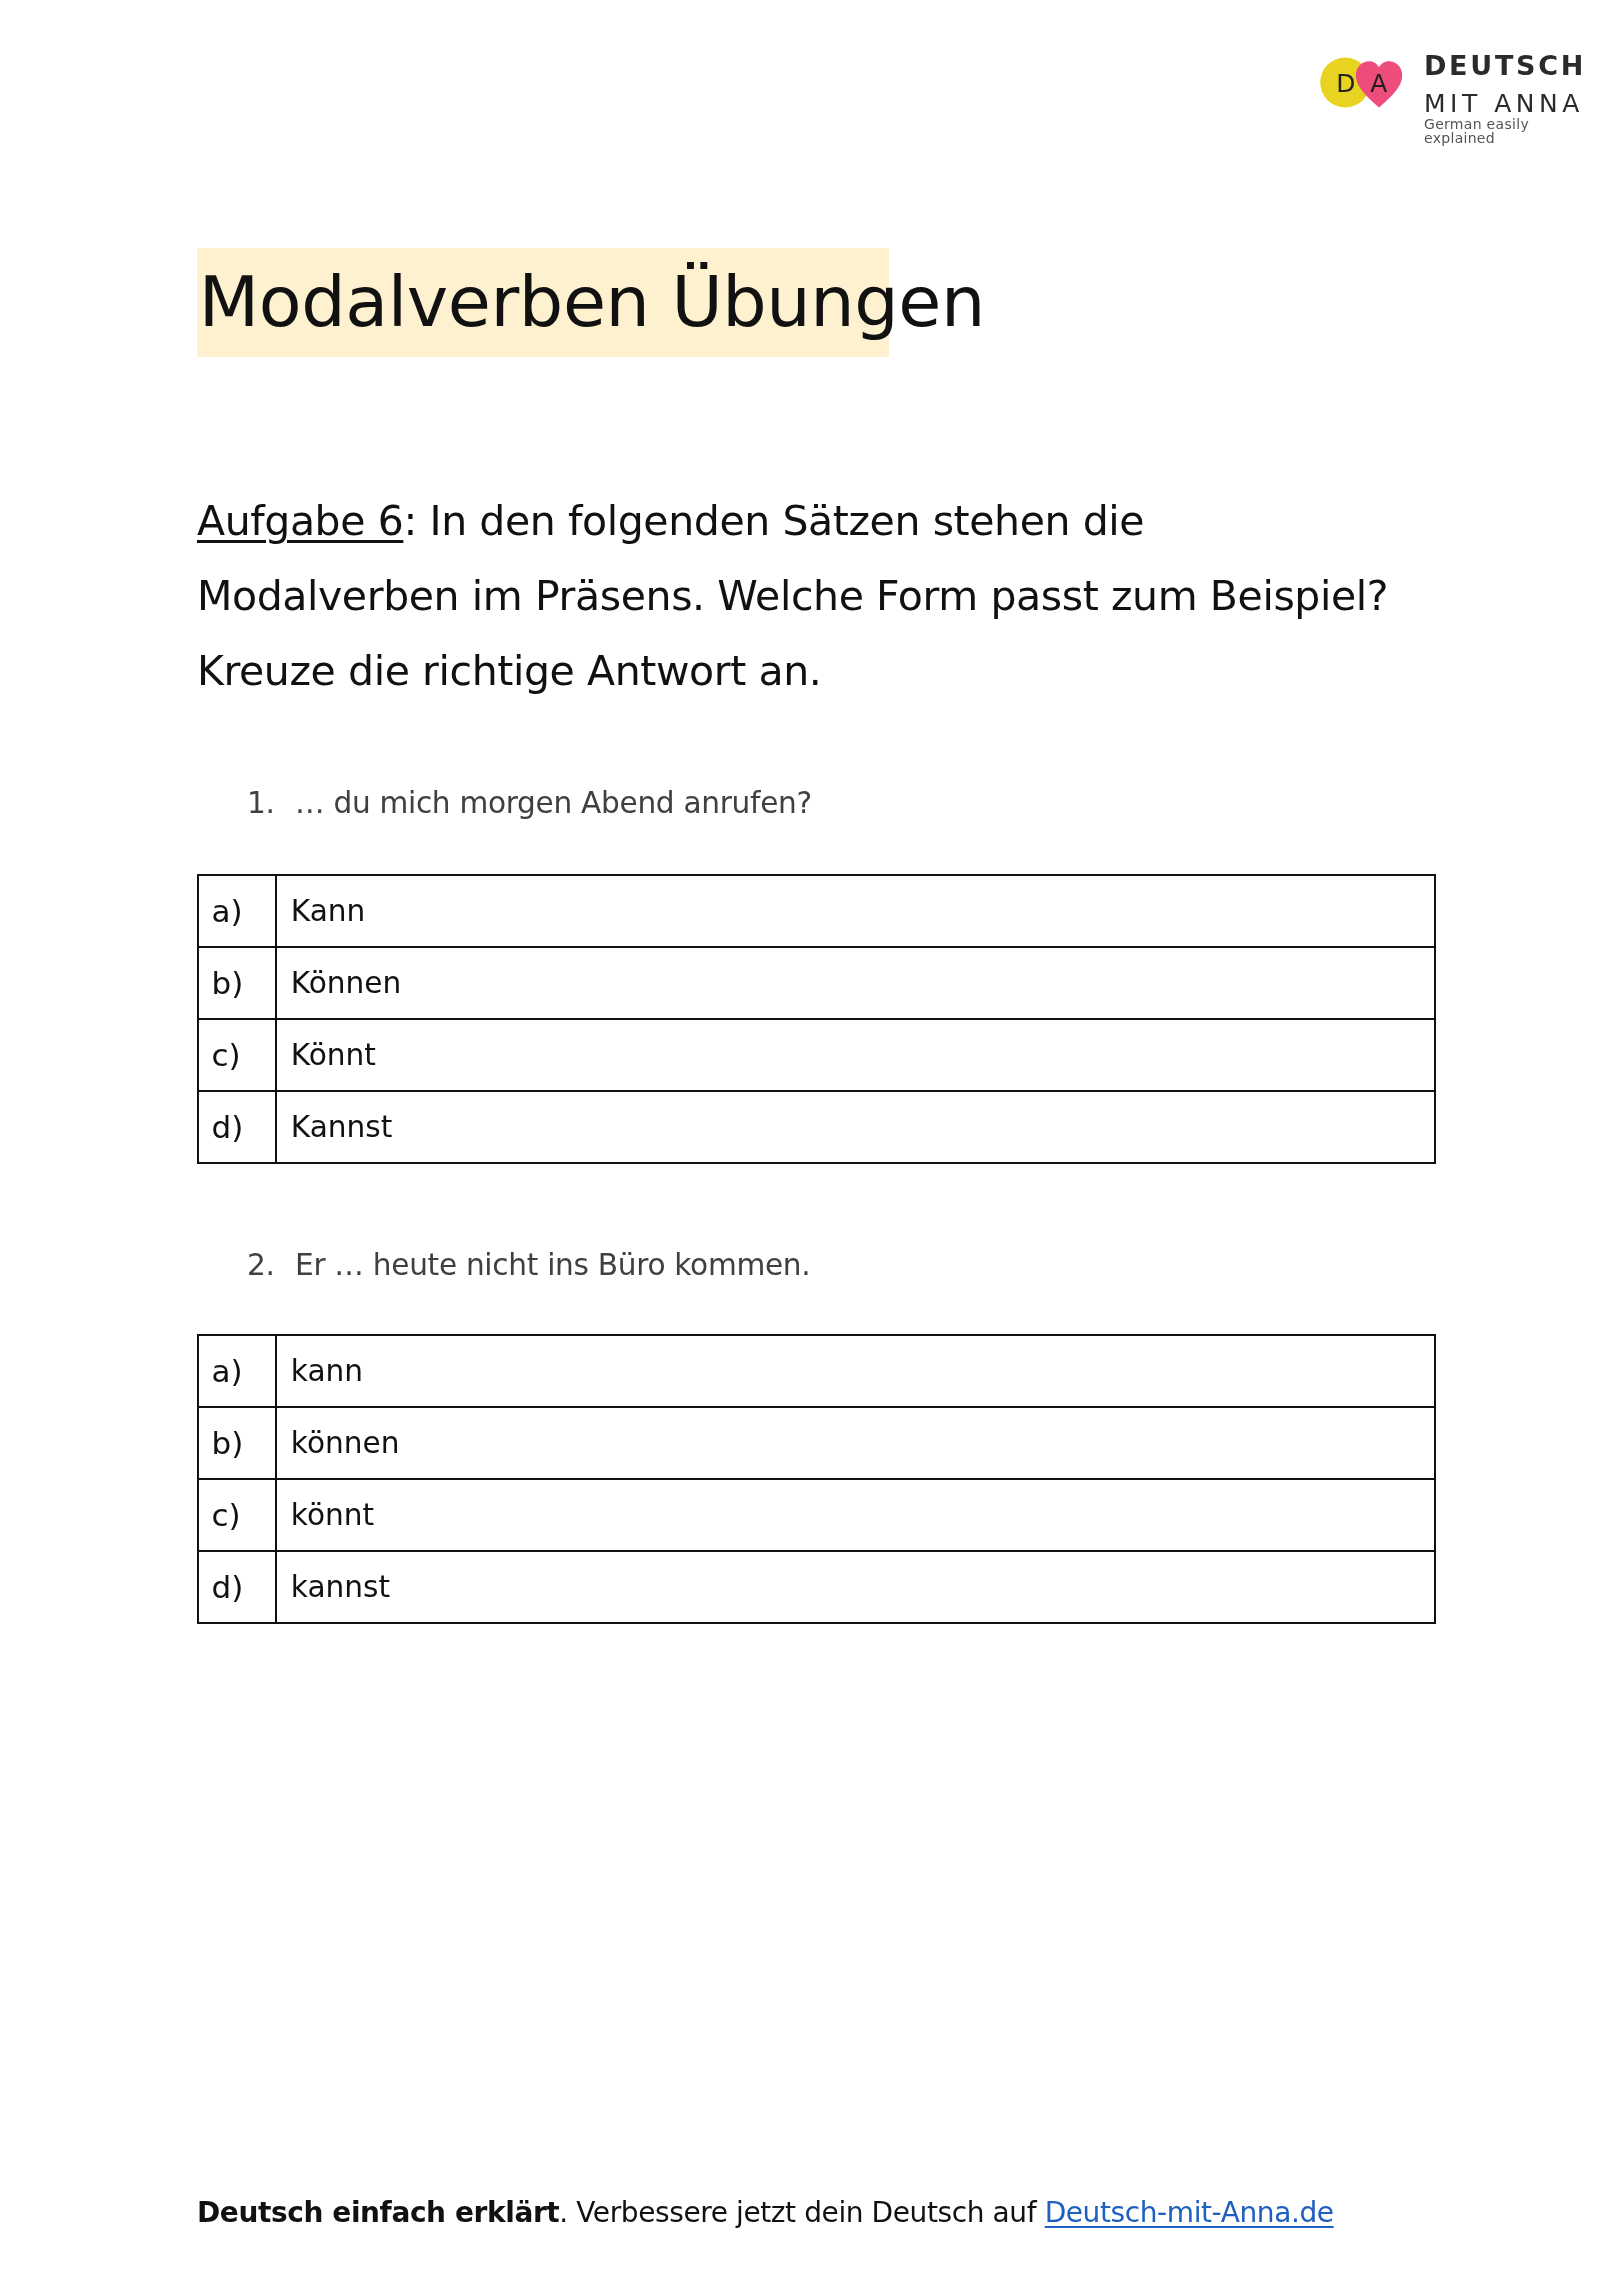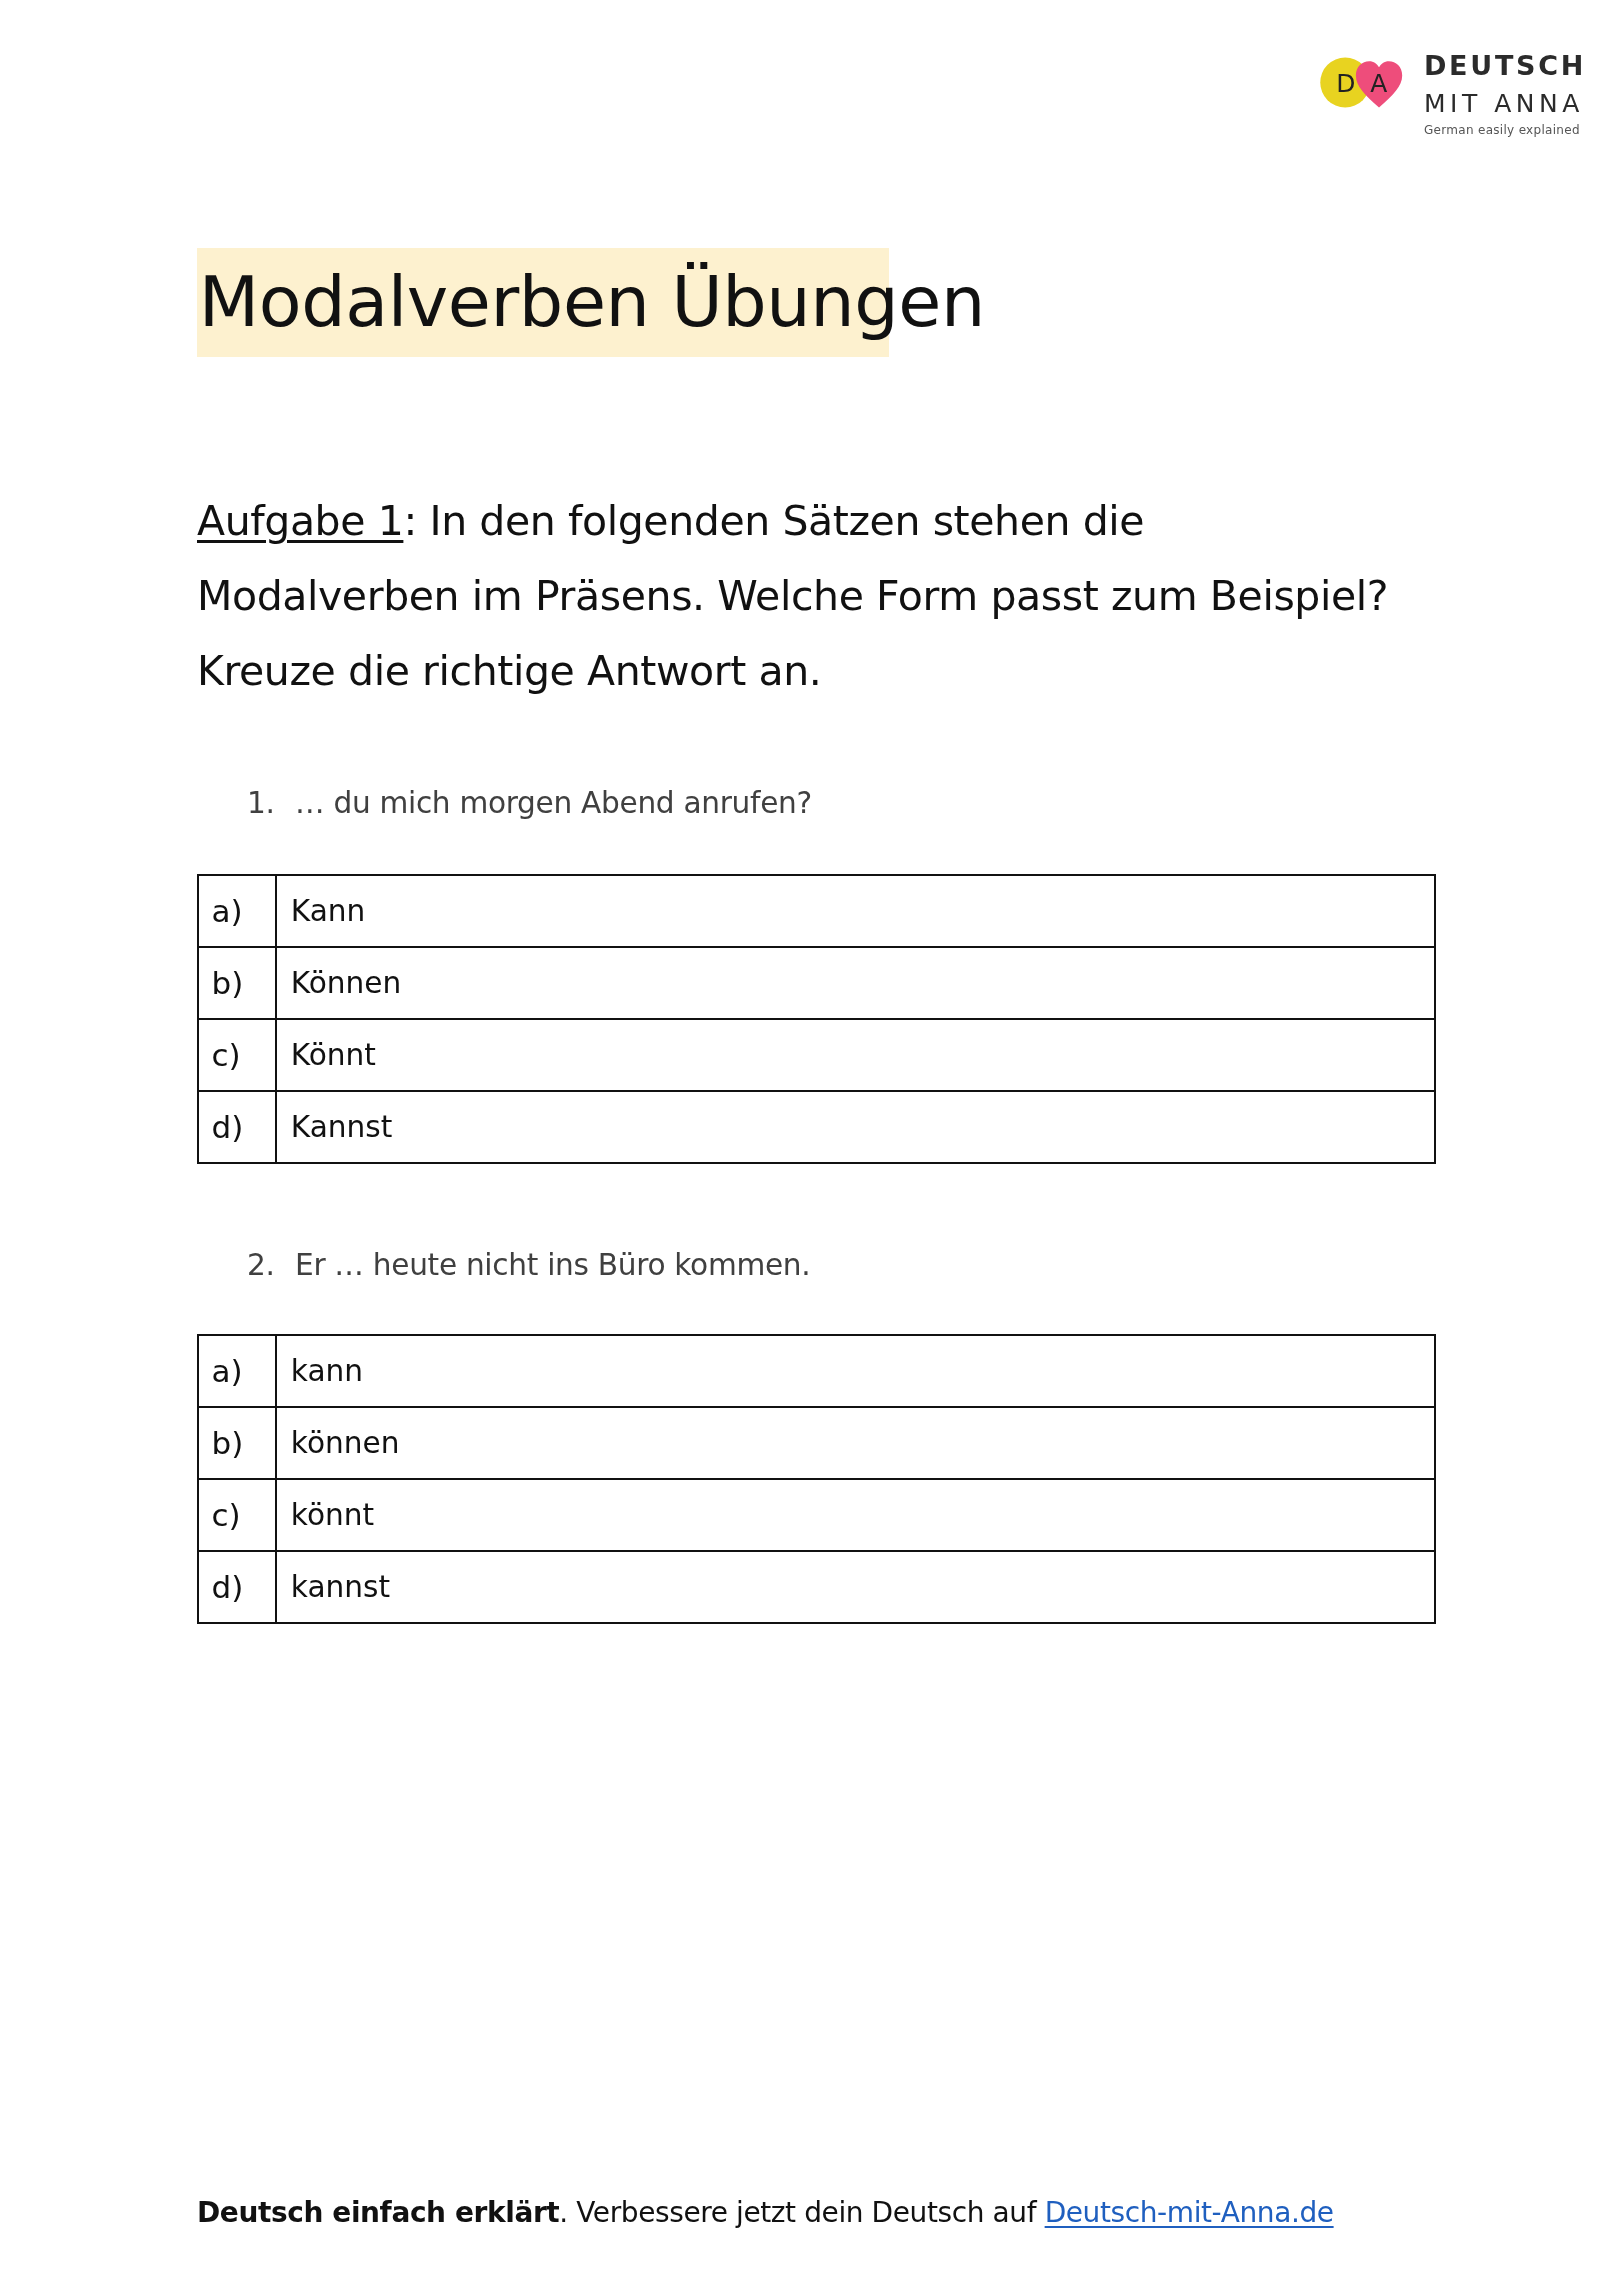--- a/index.html
+++ b/index.html
@@ -5,21 +5,21 @@
     html, body { margin: 0; padding: 0; background: #ffffff; }
     body {
       width: 1623px; height: 2293px; position: relative; overflow: hidden;
       font-family: "DejaVu Sans", "Liberation Sans", sans-serif; color: #111;
     }
     .logo { position: absolute; left: 1318px; top: 50px; width: 269px; height: 75px; }
     .logo-mark { position: absolute; left: 0; top: 3.6px; width: 90px; height: 57px; }
     .logo-text { position: absolute; left: 106px; top: 1.8px; }
     .logo-line1 { font-family: "DejaVu Sans", sans-serif; font-weight: bold; font-size: 27px; letter-spacing: 2.7px; color: #2b2b2b; line-height: 27px; }
     .logo-line2 { font-family: "DejaVu Sans", sans-serif; font-size: 25px; letter-spacing: 4.5px; color: #2b2b2b; line-height: 27px; margin-top: 11px; }
-    .logo-line3 { font-family: "DejaVu Sans", sans-serif; font-size: 12px; color: #555; line-height: 14.3px; margin-top: 6px; letter-spacing: 0.3px; }
+    .logo-line3 { font-family: "DejaVu Sans", sans-serif; font-size: 14px; color: #555; line-height: 14.3px; margin-top: 0; letter-spacing: 0.3px; }
 
     .title-wrap {
       position: absolute; left: 197px; top: 248px; width: 692px; height: 109px;
       background: #fdf1cf;
     }
     .title {
       position: absolute; left: 1.8px; top: 16px;
       font-family: "DejaVu Sans", sans-serif; font-size: 70px; line-height: 77px;
       color: #111; white-space: nowrap; letter-spacing: -0.4px;
     }
@@ -72,21 +72,21 @@
     <div class="logo-line1">DEUTSCH</div>
     <div class="logo-line2">MIT ANNA</div>
     <div class="logo-line3">German easily explained</div>
   </div>
 </div>
 
 <div class="title-wrap">
   <div class="title">Modalverben Übungen</div>
 </div>
 
-<div class="task"><span class="label">Aufgabe 1</span><span>:</span><span> In den folgenden Sätzen stehen die Modalverben im Präsens. Welche Form passt zum Beispiel? Kreuze die richtige Antwort an.</span></div>
+<div class="task"><span class="label">Aufgabe 6</span><span>:</span><span> In den folgenden Sätzen stehen die Modalverben im Präsens. Welche Form passt zum Beispiel? Kreuze die richtige Antwort an.</span></div>
 
 <div class="question" style="top: 785px;">
   <span class="num">1.</span><span>… du mich morgen Abend anrufen?</span>
 </div>
 <table class="options" style="top: 874px;">
   <tbody>
       <tr>
     <td class="letter">a)</td>
     <td class="answer">Kann</td>
   </tr>

